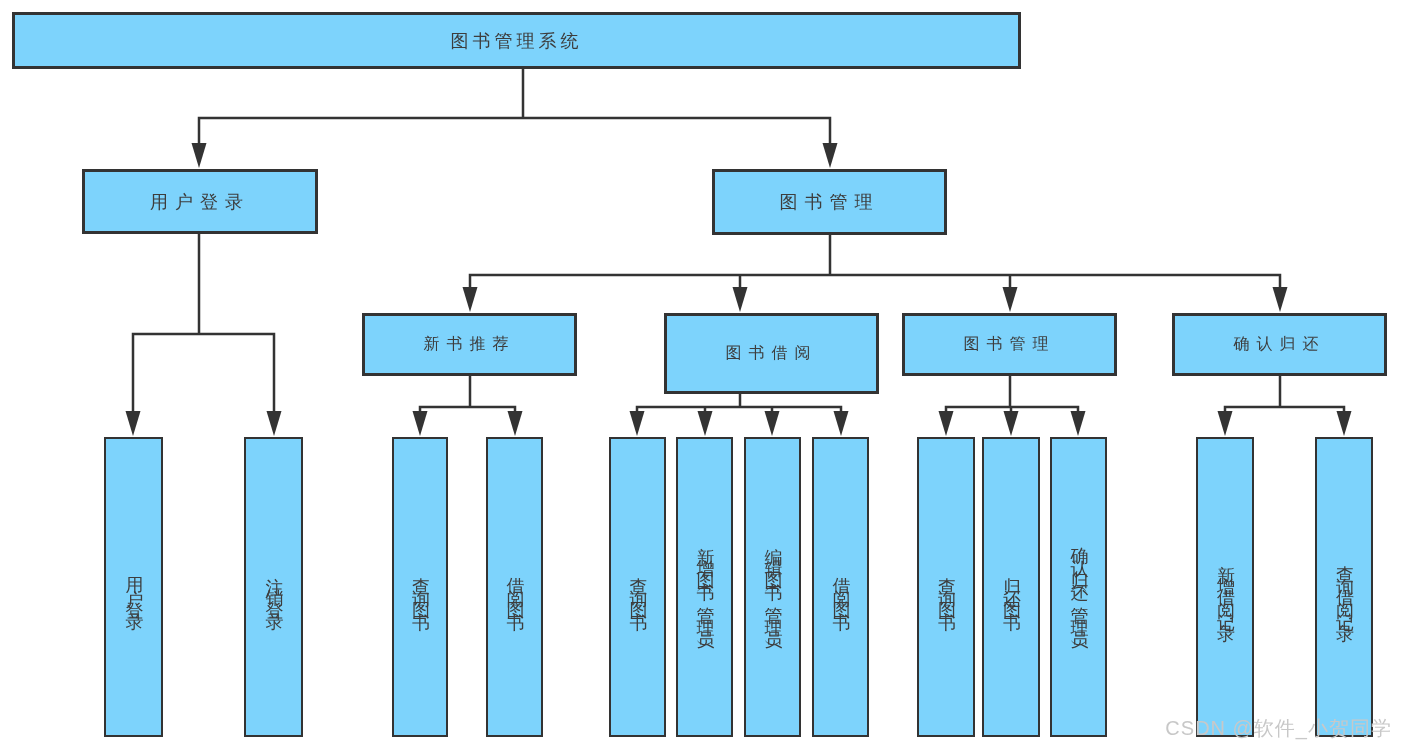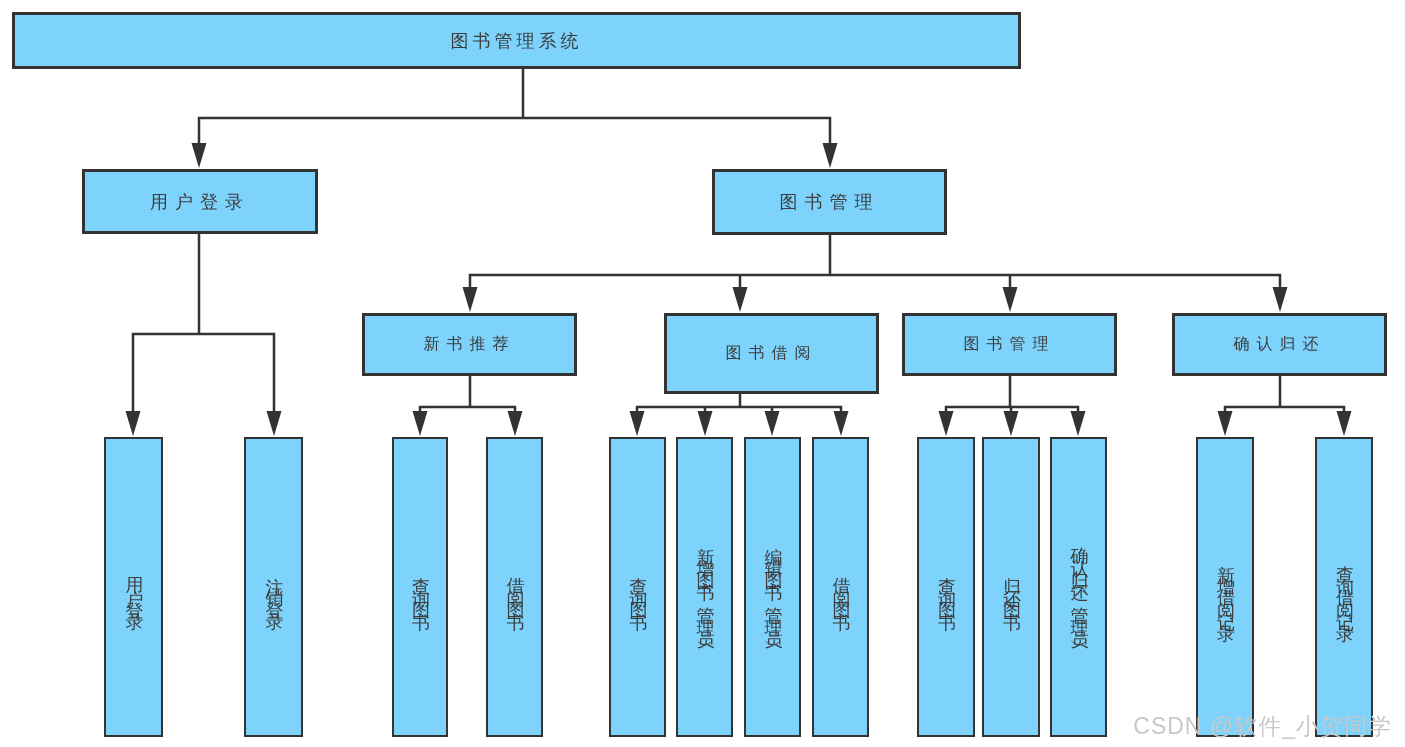--- a/index.html
+++ b/index.html
@@ -36,21 +36,21 @@
     text-orientation: mixed;
     letter-spacing: 12px;
     line-height: 1.1;
     white-space: nowrap;
   }
   .hlabel { white-space: nowrap; }
   #watermark {
     position: absolute;
     right: 13px;
     bottom: 5px;
-    font-size: 23px;
+    font-size: 20px;
     letter-spacing: 1px;
     color: #c8c8c8;
     white-space: nowrap;
   }
 </style>
 </head>
 <body style="background: rgb(255, 255, 255);">
 
 <div id="canvas">
 

